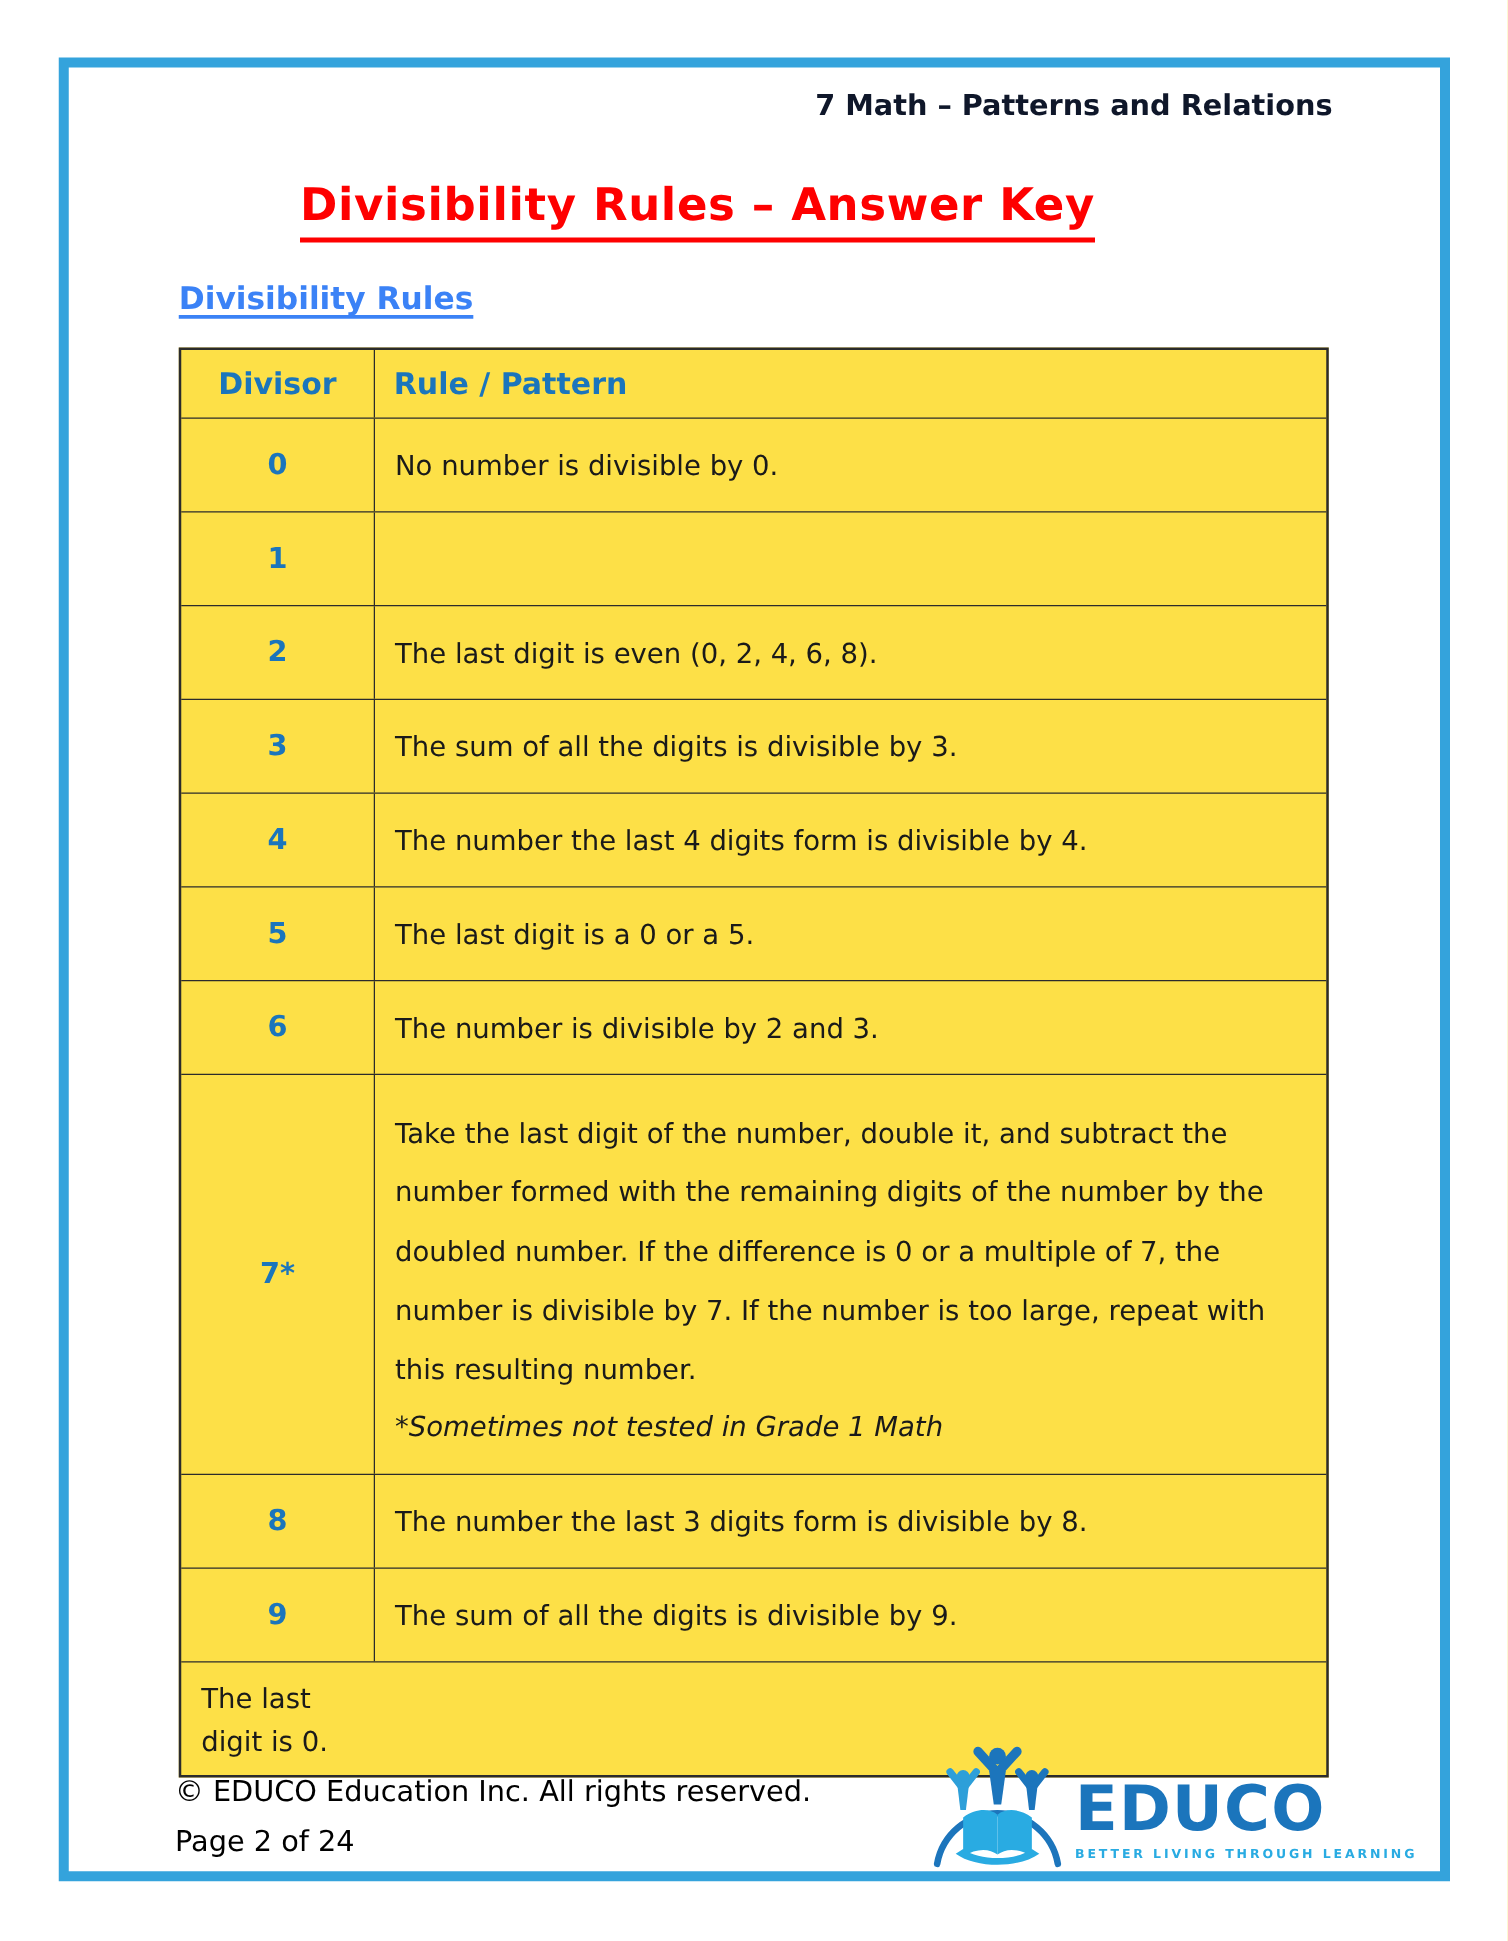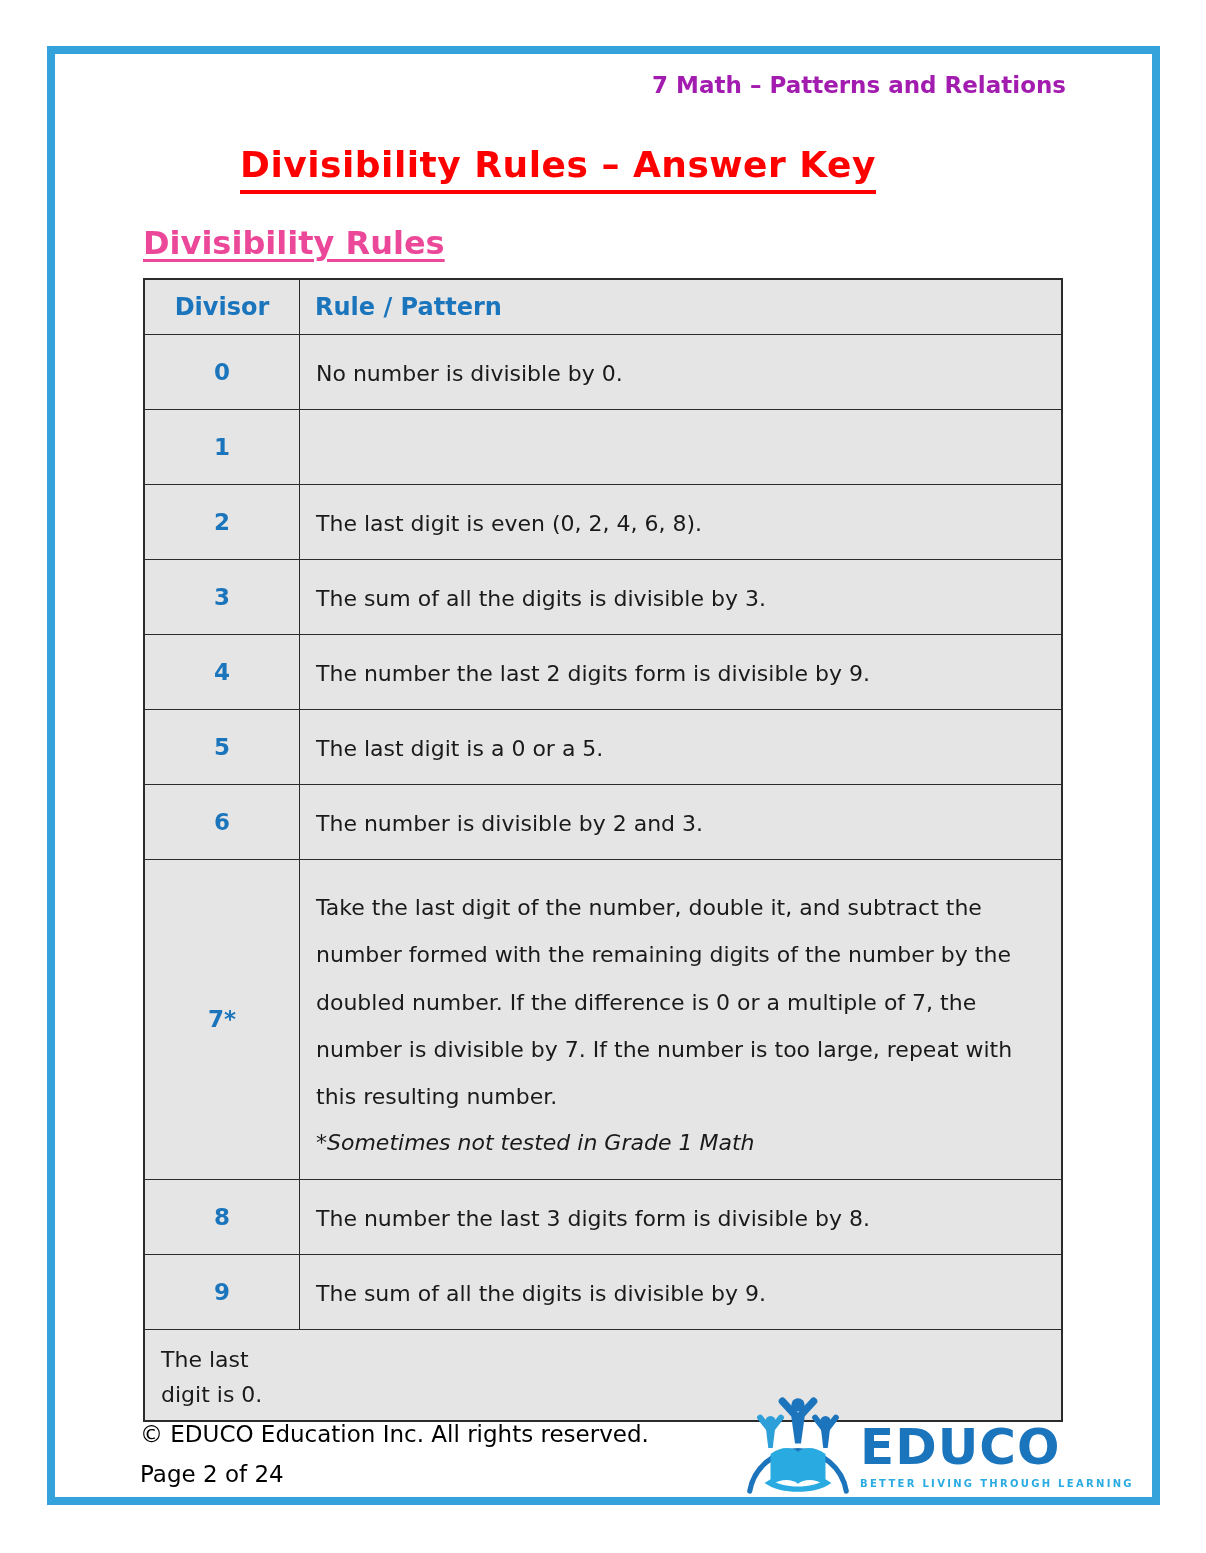--- a/index.html
+++ b/index.html
@@ -7,35 +7,35 @@
     width:1206px;height:1553px;position:relative;
     font-family:"DejaVu Sans","Liberation Sans",sans-serif;
     color:#1a1a1a;overflow:hidden;
   }
   .frame{
     position:absolute;left:47px;top:46px;width:1113px;height:1459px;
     border:8px solid #34a3dc;box-sizing:border-box;
   }
   .header-right{
     position:absolute;top:72px;right:140px;
-    font-size:23px;font-weight:bold;color:#a21caf;
+    font-size:23px;font-weight:bold;color:#0f172a;
   }
   .title-wrap{position:absolute;top:144px;left:55px;width:1006px;text-align:center;}
   .title{
     display:inline-block;font-size:36px;font-weight:bold;color:#fe0000;
     border-bottom:4px solid #fe0000;padding-bottom:5px;letter-spacing:0.5px;
   }
   .section-heading{
     position:absolute;left:143px;top:224px;
-    font-size:32px;font-weight:bold;color:#ec4899;
+    font-size:25px;font-weight:bold;color:#3b82f6;
     text-decoration:underline;text-decoration-thickness:2.5px;text-underline-offset:5px;
   }
   .rules-table{
     position:absolute;left:143px;top:278px;width:920px;
-    border:2px solid #2b2b2b;box-sizing:border-box;background:#e5e5e5;
+    border:2px solid #2b2b2b;box-sizing:border-box;background:#fde047;
   }
   .tr{display:grid;grid-template-columns:155px 1fr;border-bottom:1.7px solid #2b2b2b;}
   #tbody .tr:last-child{border-bottom:none;}
   .td{box-sizing:border-box;}
   .divisor-col{
     border-right:1.7px solid #2b2b2b;
     display:flex;align-items:center;justify-content:center;
   }
   .head{min-height:54px;}
   .head-cell{color:#1b75bc;font-weight:bold;font-size:24px;}
@@ -105,21 +105,21 @@
     <div class="td divisor-col divisor">3</div>
     <div class="td rule-col rule">
       <div class="rule-text">The sum of all the digits is divisible by 3.</div>
 
     </div>
   </div>
 
   <div class="tr">
     <div class="td divisor-col divisor">4</div>
     <div class="td rule-col rule">
-      <div class="rule-text">The number the last 2 digits form is divisible by 9.</div>
+      <div class="rule-text">The number the last 4 digits form is divisible by 4.</div>
 
     </div>
   </div>
 
   <div class="tr">
     <div class="td divisor-col divisor">5</div>
     <div class="td rule-col rule">
       <div class="rule-text">The last digit is a 0 or a 5.</div>
 
     </div>

